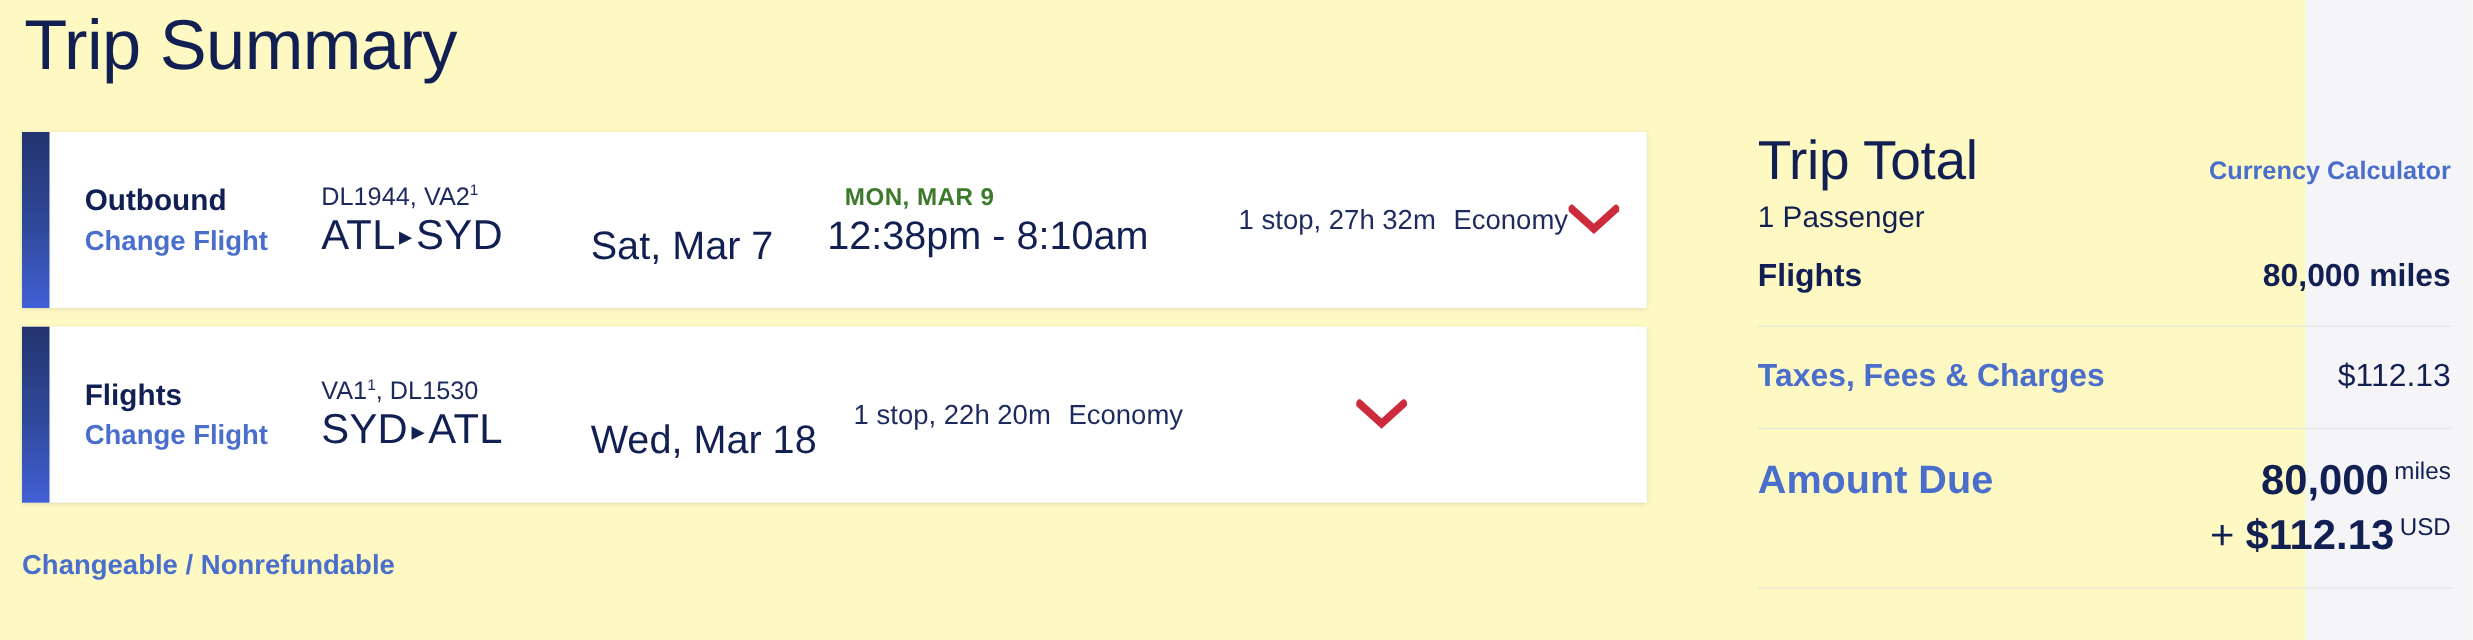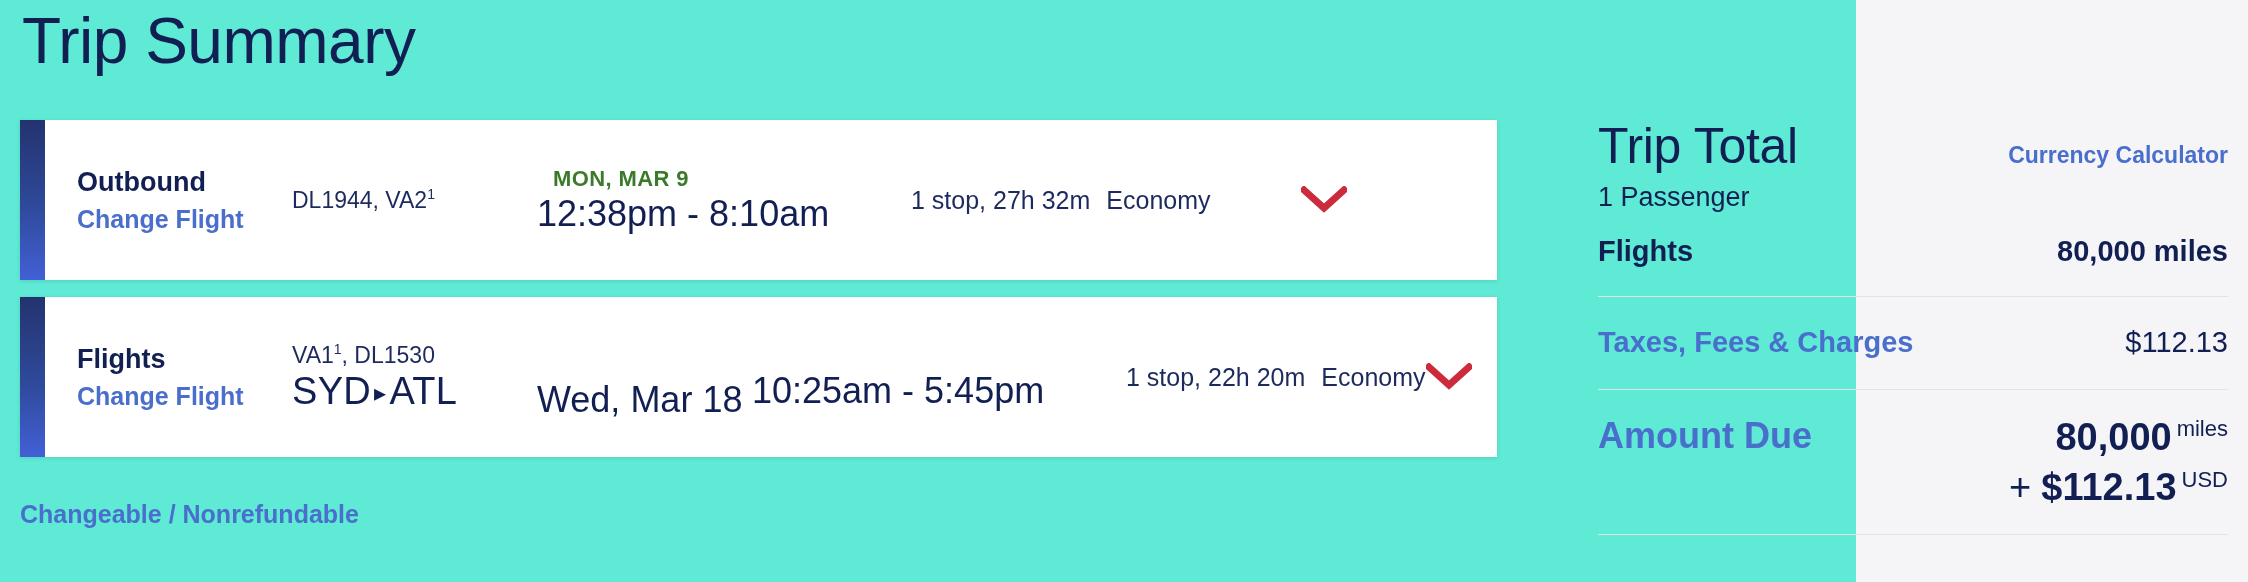--- a/index.html
+++ b/index.html
@@ -7,23 +7,23 @@
   html, body {
     width: 2248px;
     height: 582px;
     background: #f5f5f7;
     font-family: "Liberation Sans", sans-serif;
     overflow: hidden;
   }
 
   .page {
     position: relative;
-    width: 1856px;
+    width: 2096px;
     height: 582px;
-    background: #5eead4;
+    background: #fef9c3;
   }
 
   
   .page-title {
     position: absolute;
     left: 22px;
     top: 8px;
     font-size: 64px;
     font-weight: 300;
     letter-spacing: -0.5px;
@@ -323,22 +323,26 @@
       <div class="accent-bar"></div>
       <div class="card-body">
 
         <div class="col-dir">
           <div class="dir-label">Outbound</div>
           <div class="change-flight">Change Flight</div>
         </div>
 
         <div class="col-route">
           <div class="flight-nums"><span>DL1944, VA2</span><sup>1</sup><span></span></div>
-        </div>
-
+          <div class="route"><span>ATL</span><span class="arrow">▸</span><span>SYD</span></div>
+        </div>
+
+        <div class="col-date">
+          <div class="depart-date">Sat, Mar 7</div>
+        </div>
 
         <div class="col-times">
           <div class="arrive-day">MON, MAR 9</div>
           <div class="times">12:38pm - 8:10am</div>
         </div>
 
         <div class="col-stops">
           <div class="stops-line">1 stop,  27h 32m</div>
           <div class="cabin-line">Economy</div>
         </div>
@@ -365,24 +369,20 @@
 
         <div class="col-route">
           <div class="flight-nums"><span>VA1</span><sup>1</sup><span>, DL1530</span></div>
           <div class="route"><span>SYD</span><span class="arrow">▸</span><span>ATL</span></div>
         </div>
 
         <div class="col-date">
           <div class="depart-date">Wed, Mar 18</div>
         </div>
 
-        <div class="col-times">
-          <div class="arrive-day empty"></div>
-          <div class="times">10:25am - 5:45pm</div>
-        </div>
 
         <div class="col-stops">
           <div class="stops-line">1 stop,  22h 20m</div>
           <div class="cabin-line">Economy</div>
         </div>
 
         <div class="col-chevron">
           <span class="chevron">
             <svg width="46" height="28" viewBox="0 0 46 28" aria-hidden="true">
               <path d="M3 4 L23 22 L43 4" fill="none" stroke="#cc2b3c" stroke-width="7" stroke-linecap="square" stroke-linejoin="miter"></path>

